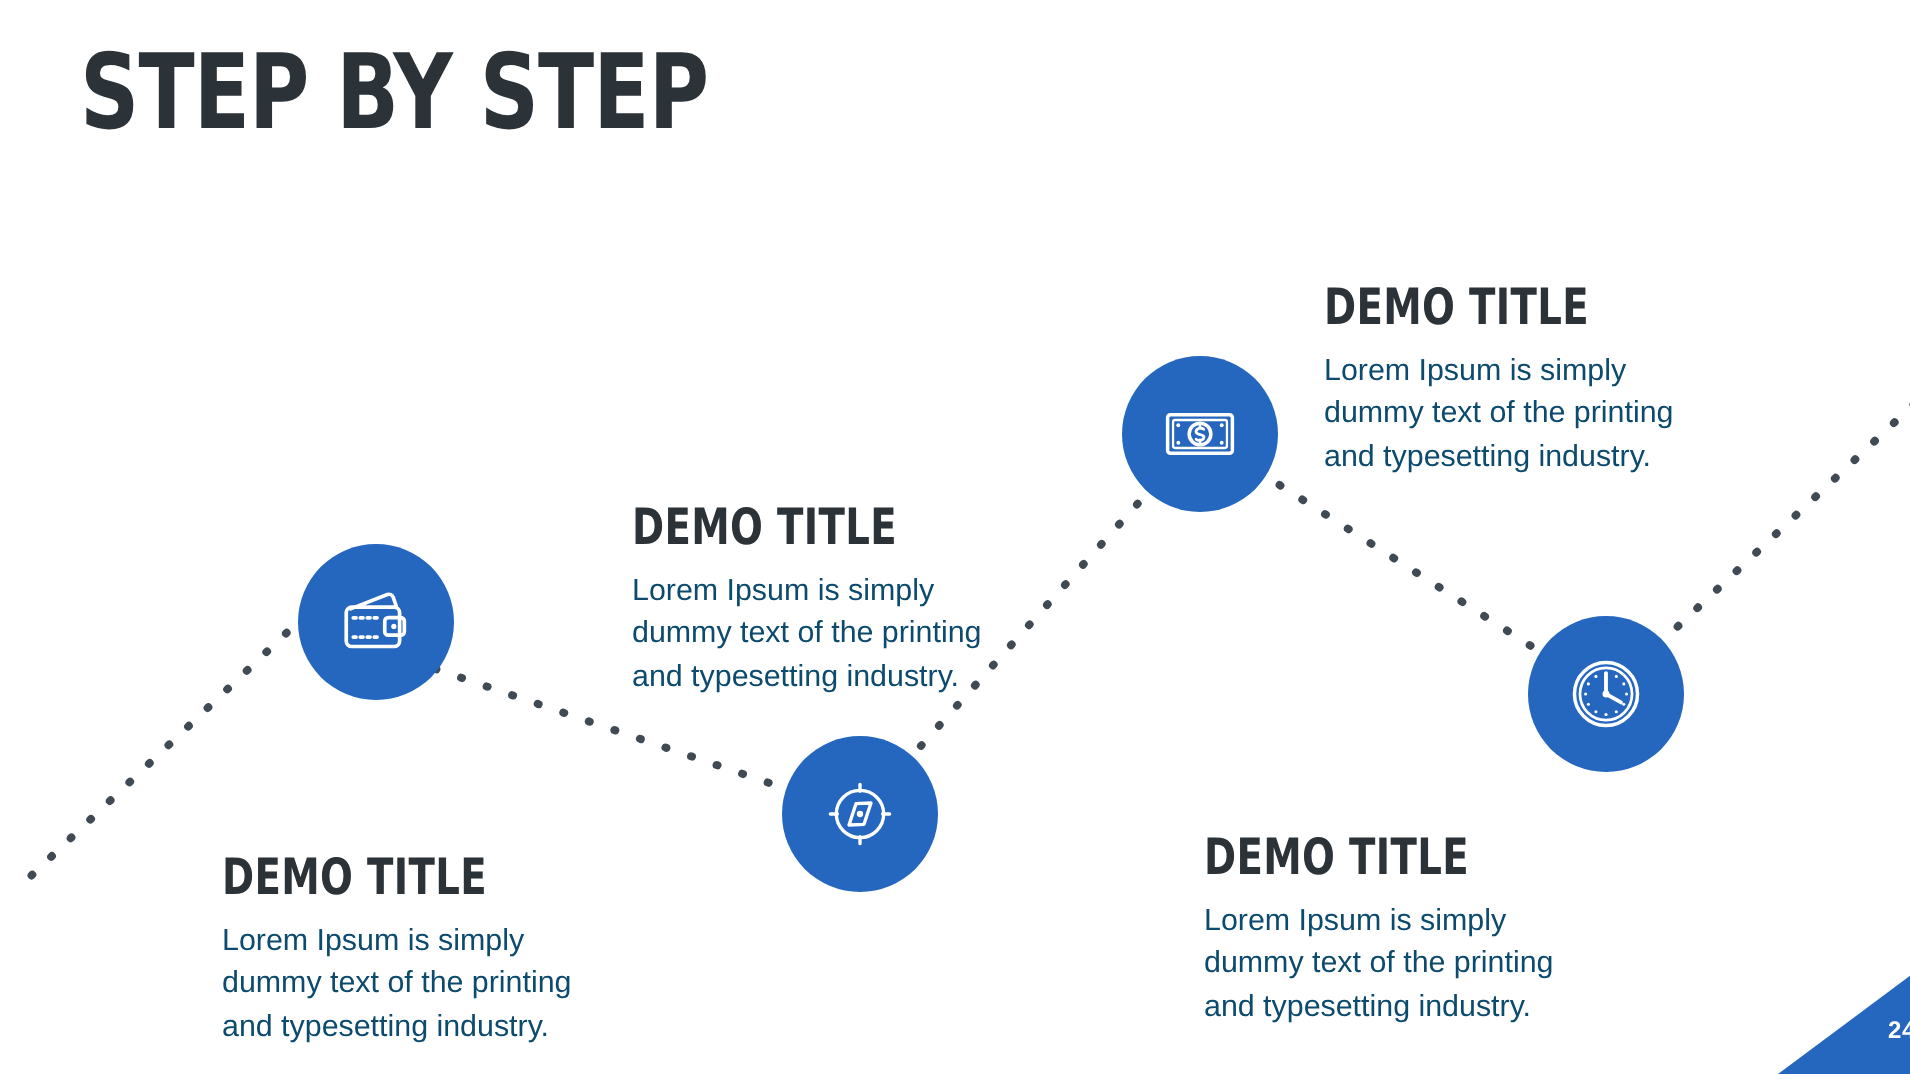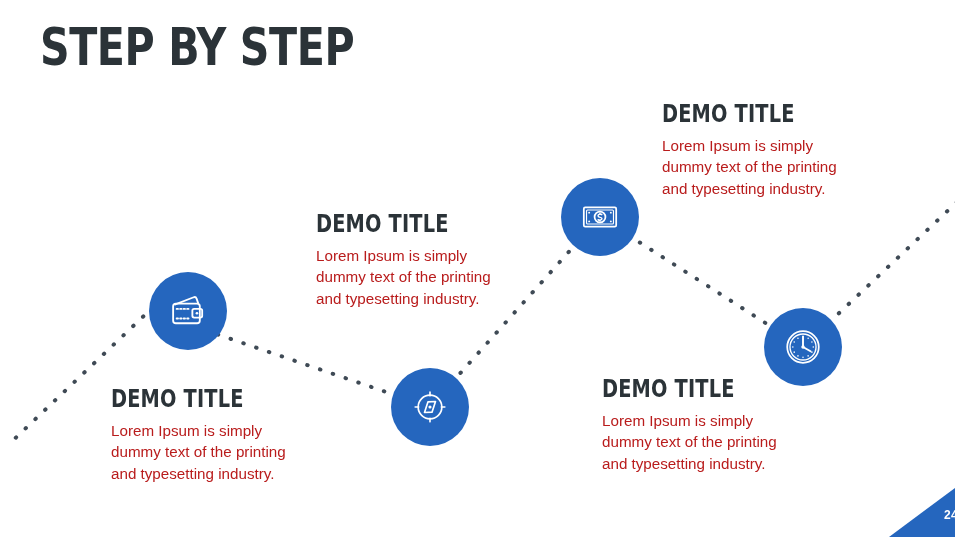--- a/index.html
+++ b/index.html
@@ -36,38 +36,38 @@
   
   .node-circle{
     position:absolute;
     width:78px;height:78px;
     border-radius:50%;
     background:#2566be;
     display:flex;align-items:center;justify-content:center;
   }
   .node-circle svg{display:block;}
   
-  .step-block{position:absolute;}
+  .step-block{position:absolute;margin-top:40px;}
   .step-title{
     font-family:"DejaVu Sans Condensed","Liberation Sans",sans-serif;
     font-weight:bold;
     font-size:25px;
     letter-spacing:0.2px;
     color:#2b3338;
     transform:scaleX(0.86);
     transform-origin:left top;
     white-space:nowrap;
     margin:0 0 7px 0;
     line-height:1.1;
   }
   .step-body{
     font-family:"Liberation Sans",sans-serif;
     font-size:15.2px;
     line-height:1.42;
-    color:#b91c1c;
+    color:#0c4a6e;
     margin:0;
     white-space:pre-line;
   }
   
   #corner-badge{
     position:absolute;
     right:0;bottom:0;
     width:78px;height:58px;
   }
   #corner-badge .tri{

